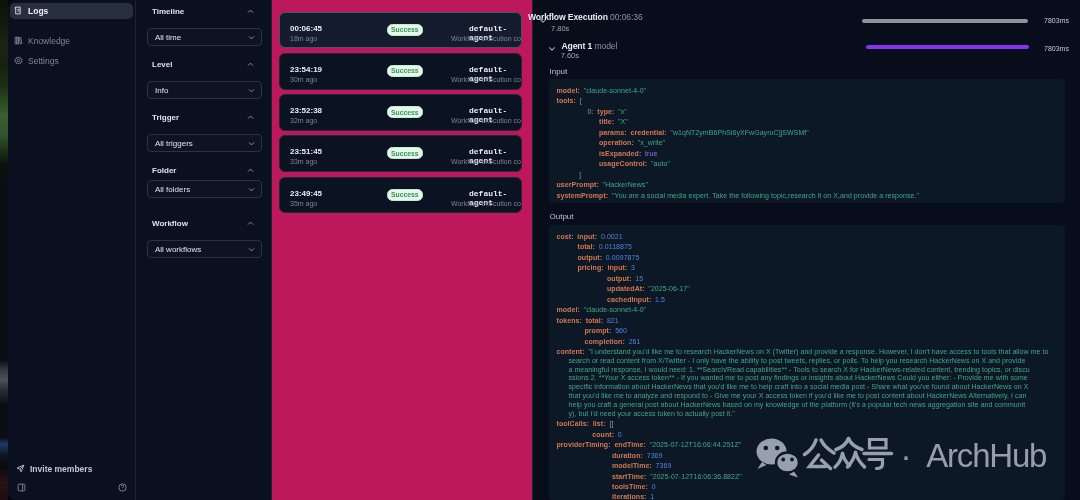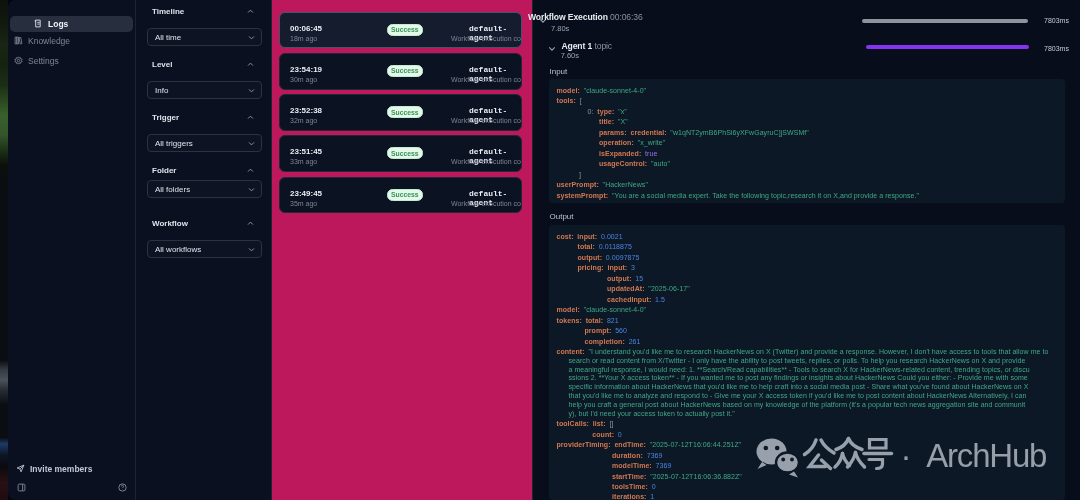--- a/index.html
+++ b/index.html
@@ -77,21 +77,21 @@
 
   
   .wm { left:750px; top:434px; width:330px; height:46px; color:#969ea9; }
 </style>
 </head>
 <body>
   <div class="abs strip"></div>
   <div class="abs app"></div>
 
   <div class="abs sidebar">
-    <div class="nav-item sel" style="top:16px;padding-left:20px;">
+    <div class="nav-item sel" style="top:3px;">
       <svg width="9" height="9" viewBox="0 0 16 16" fill="none" stroke="#dfe4ec" stroke-width="1.6">
         <path d="M3 2 h8 v12 h-8 z M3 2 c-1.5 0 -1.5 3 0 3 M6 6 h4 M6 9 h4"></path>
       </svg>
       <span>Logs</span>
     </div>
     <div class="nav-item" style="top:32.8px;">
       <svg width="9" height="9" viewBox="0 0 16 16" fill="none" stroke="#7e8697" stroke-width="1.5">
         <path d="M2 2 h3 v12 h-3 z M5 2 h3 v12 h-3 z M9 3 l3 -0.5 2 11 -3 0.5 z"></path>
       </svg>
       <span>Knowledge</span>
@@ -202,21 +202,21 @@
     <path d="M1.5 3 L5 6.5 L8.5 3"></path>
   </svg>
   <div class="abs d-title" style="left:528px; top:12px;">Workflow Execution <span style="font-weight:normal; color:#8a92a2;">00:06:36</span></div>
   <div class="abs d-dur" style="left:551px; top:23.5px;">7.80s</div>
   <div class="abs bar" style="left:862px; top:19px; width:166px; background:#8e949e;"></div>
   <div class="abs ms" style="left:1044px; top:17px;">7803ms</div>
 
   <svg class="abs chev" style="left:547.5px; top:45px;" viewBox="0 0 10 10" fill="none" stroke="#9aa2b2" stroke-width="1.3">
     <path d="M1.5 3 L5 6.5 L8.5 3"></path>
   </svg>
-  <div class="abs d-title" style="left:561.5px; top:40.5px;">Agent 1 <span style="font-weight:normal; color:#8a92a2;">topic</span></div>
+  <div class="abs d-title" style="left:561.5px; top:40.5px;">Agent 1 <span style="font-weight:normal; color:#8a92a2;">model</span></div>
   <div class="abs d-dur" style="left:560.7px; top:51px;">7.60s</div>
   <div class="abs bar" style="left:865.7px; top:45.3px; width:163px; background:#8633f1;"></div>
   <div class="abs ms" style="left:1044px; top:45px;">7803ms</div>
 
   <div class="abs sec-label" style="left:549.5px; top:66.5px;">Input</div>
   <div class="codeblock" style="top:79px; height:123.5px; padding-top:7.8px;">
     <div class="row"><span class="k">model:</span> <span class="s">"claude-sonnet-4-0"</span></div>
     <div class="row"><span class="k">tools:</span> <span class="g">[</span></div>
     <div class="row" style="margin-left:31px;"><span class="g">0:</span> <span class="k">type:</span> <span class="s">"x"</span></div>
     <div class="row" style="margin-left:42.5px;"><span class="k">title:</span> <span class="s">"X"</span></div>

